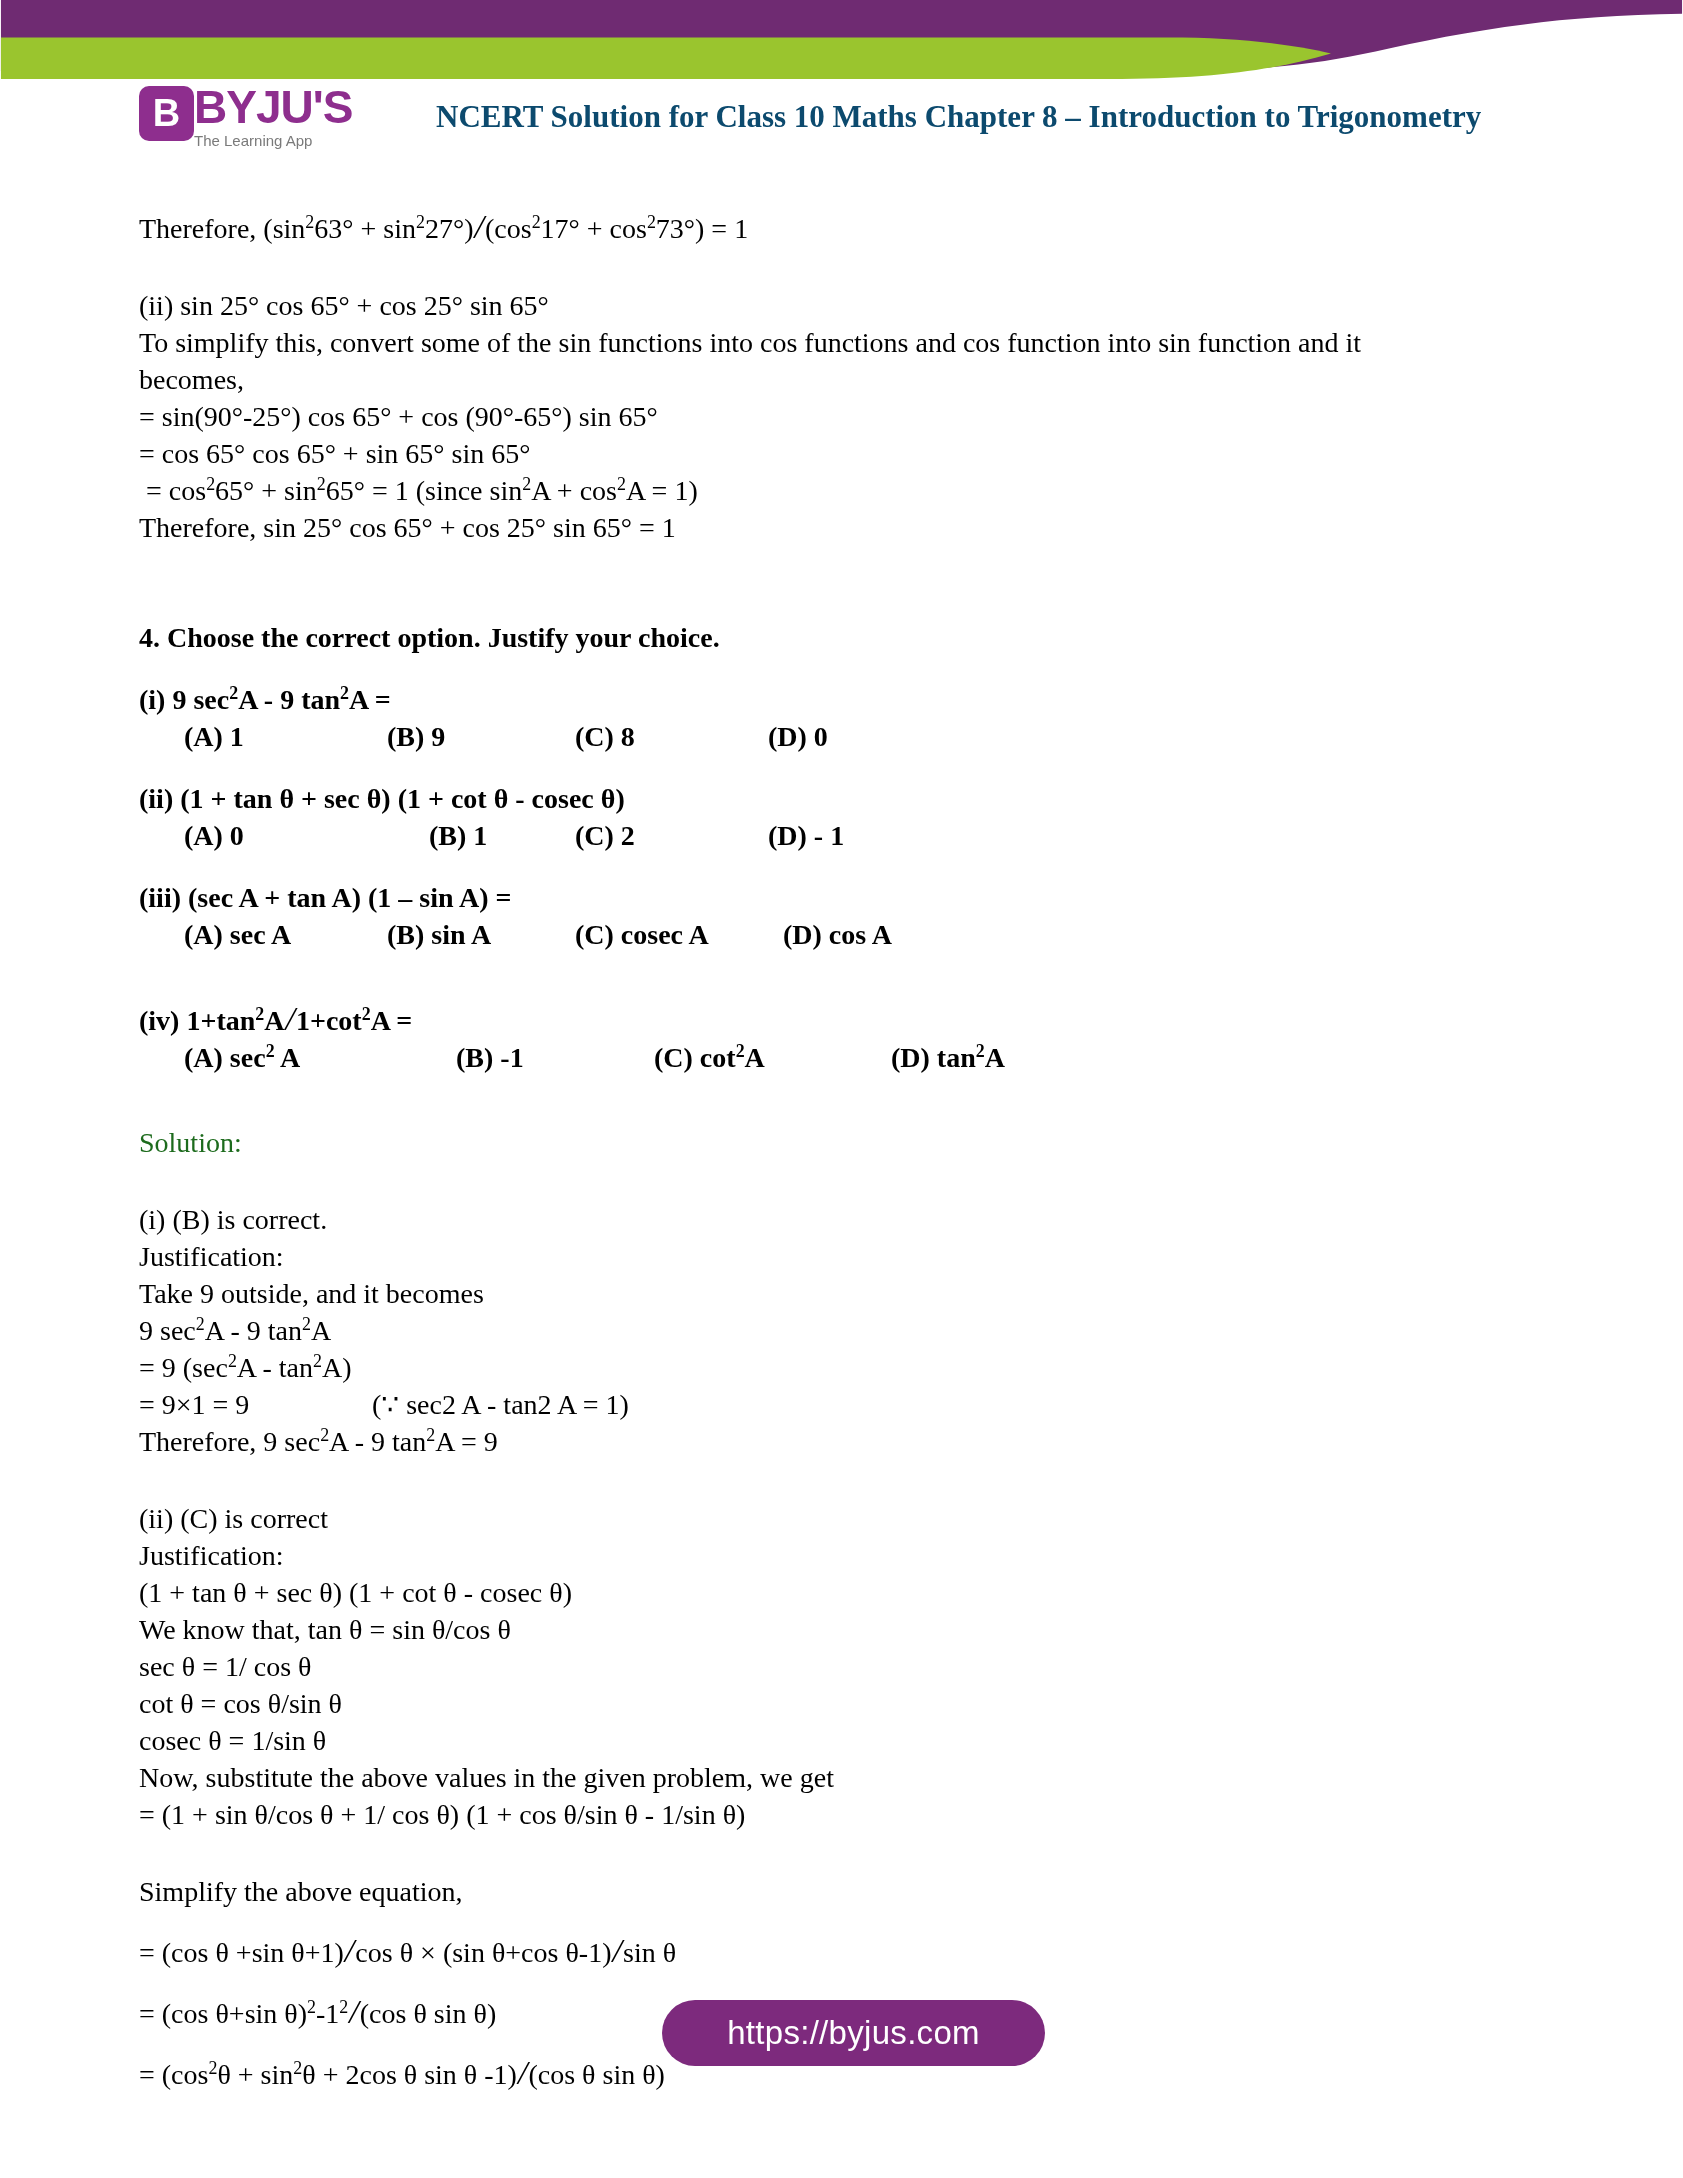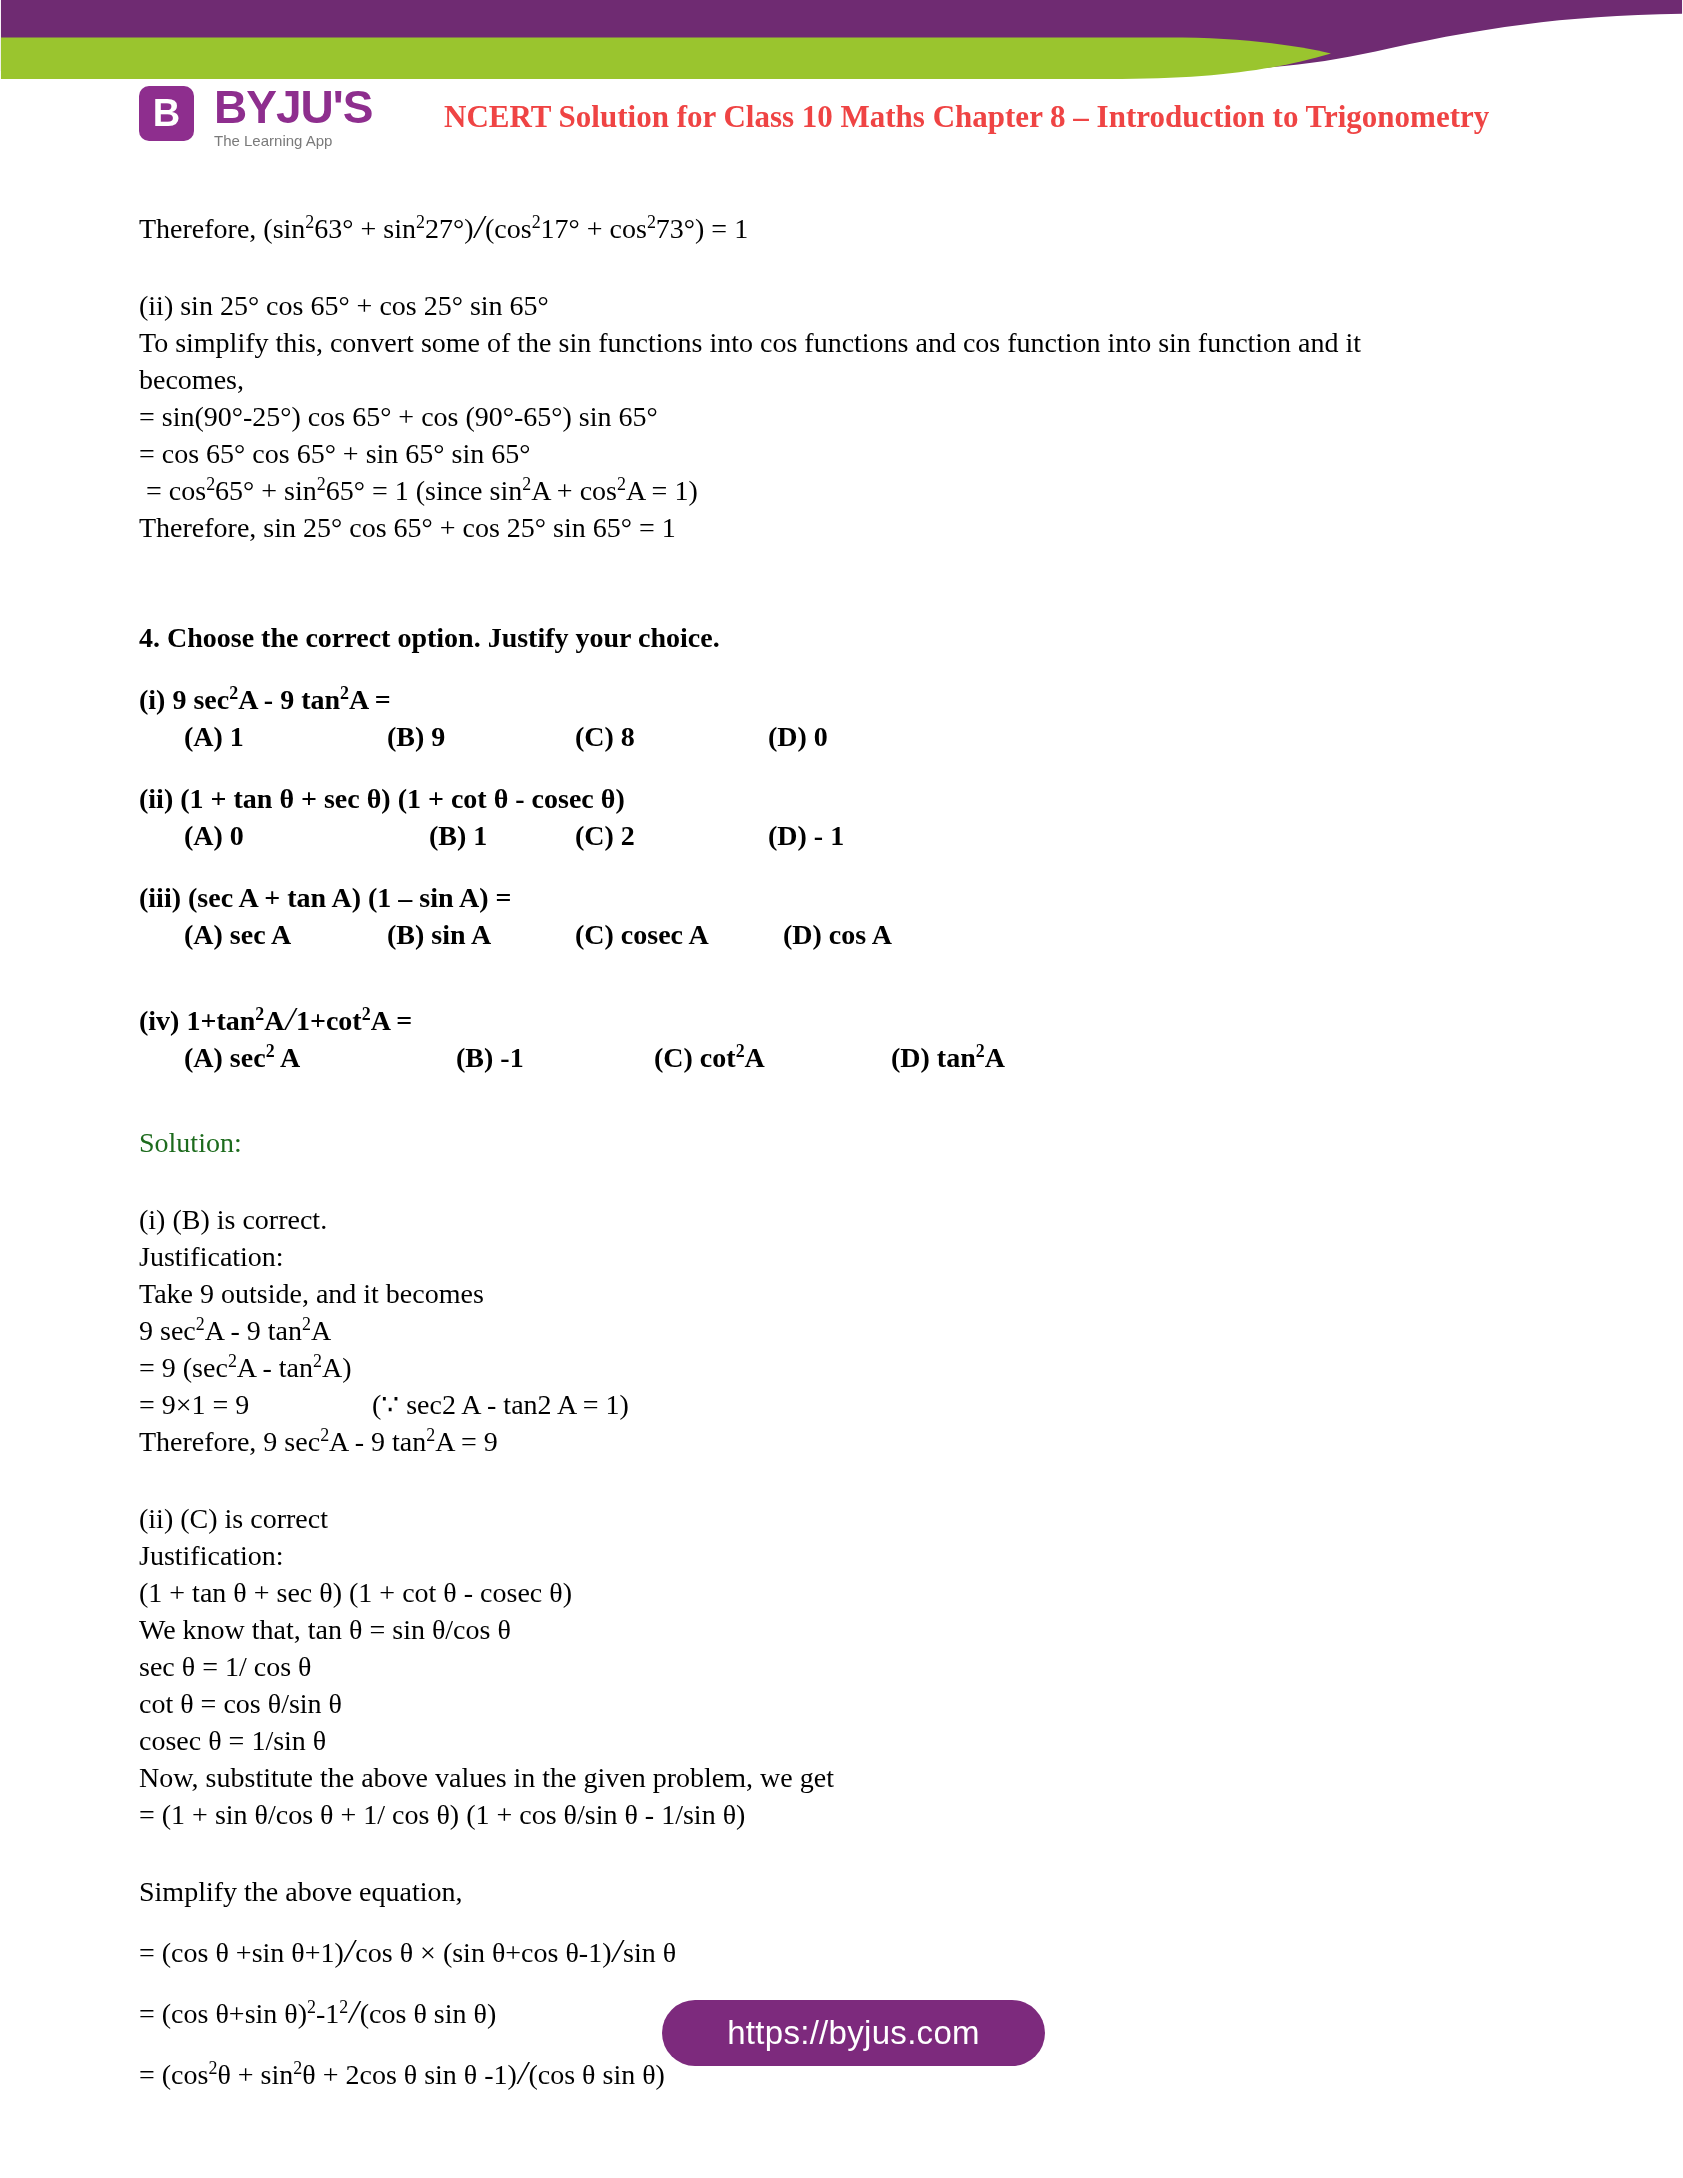--- a/index.html
+++ b/index.html
@@ -14,26 +14,26 @@
   
   .banner{position:absolute;top:0;left:0;width:1683px;height:89px;overflow:hidden;}
   .banner svg{display:block;}
 
   
   .header{position:absolute;top:71px;left:139px;width:1465px;height:91px;display:flex;align-items:center;}
   .logo{display:flex;align-items:flex-start;width:297px;flex:0 0 297px;}
   .logo-mark{width:55px;height:55px;border-radius:10px;background:#8e2e8e;
       display:flex;align-items:center;justify-content:center;flex:0 0 55px;margin-top:2px;}
   .logo-mark span{color:#fff;font-family:"Liberation Sans",sans-serif;font-weight:bold;font-size:38px;line-height:1;}
-  .logo-text{margin-left:20px;display:flex;flex-direction:column;justify-content:center;}
+  .logo-text{margin-left:0;display:flex;flex-direction:column;justify-content:center;}
   .logo-word{font-family:"Liberation Sans",sans-serif;font-weight:bold;font-size:46px;letter-spacing:-1px;
       color:#8e2e8e;line-height:1.02;}
   .logo-tag{font-family:"Liberation Sans",sans-serif;font-size:15px;color:#7a7a7a;line-height:1.1;margin-top:2px;}
   .header-title{font-family:"Liberation Serif","DejaVu Serif",serif;font-weight:bold;font-size:31px;
-      color:#ef4444;white-space:nowrap;margin-left:8px;text-align:center;}
+      color:#0c4a6e;white-space:nowrap;margin-left:0;text-align:center;}
 
   
   .content{position:absolute;left:139px;top:208px;width:1445px;}
   .ln{font-size:28px;line-height:37px;white-space:pre-wrap;}
   .gap-sm{height:22px;}
   .gap-md{height:40px;}
   .gap-lg{height:48px;}
   .solution{font-size:28px;line-height:37px;color:#1d6b1d;}
   sup{font-size:0.64em;vertical-align:super;line-height:0;}
   .frac{font-size:1.22em;font-style:italic;font-weight:normal;

